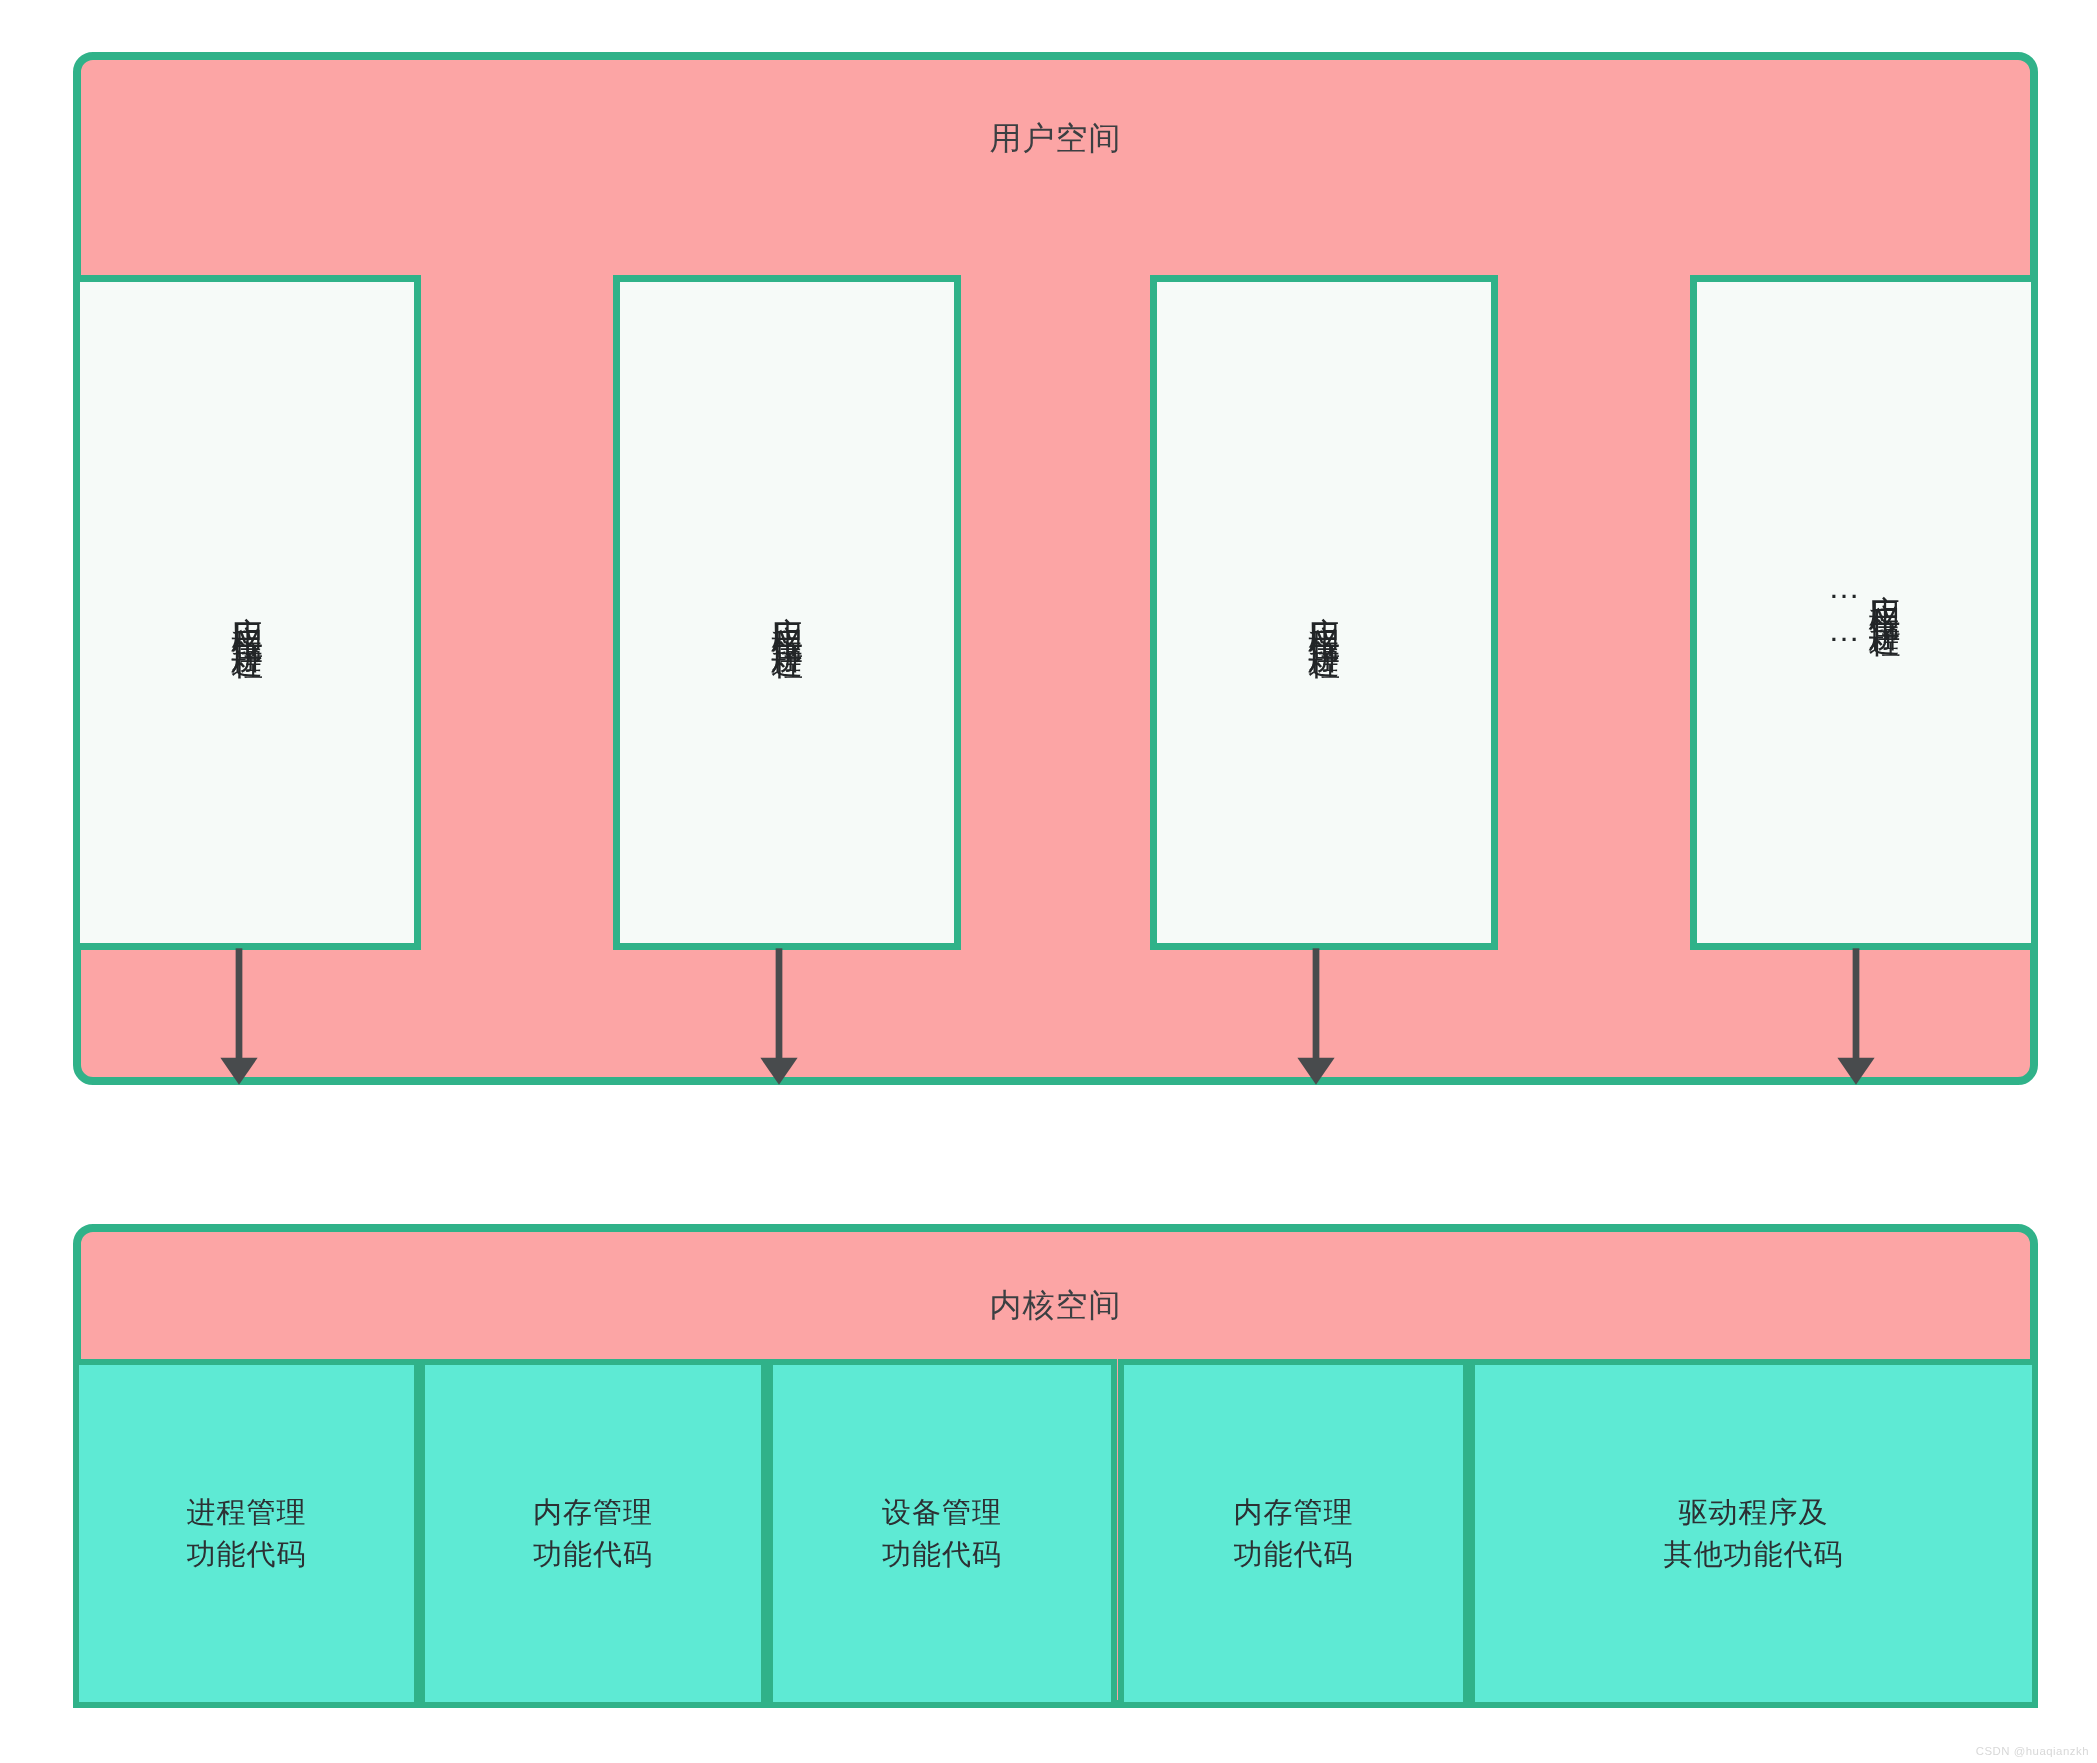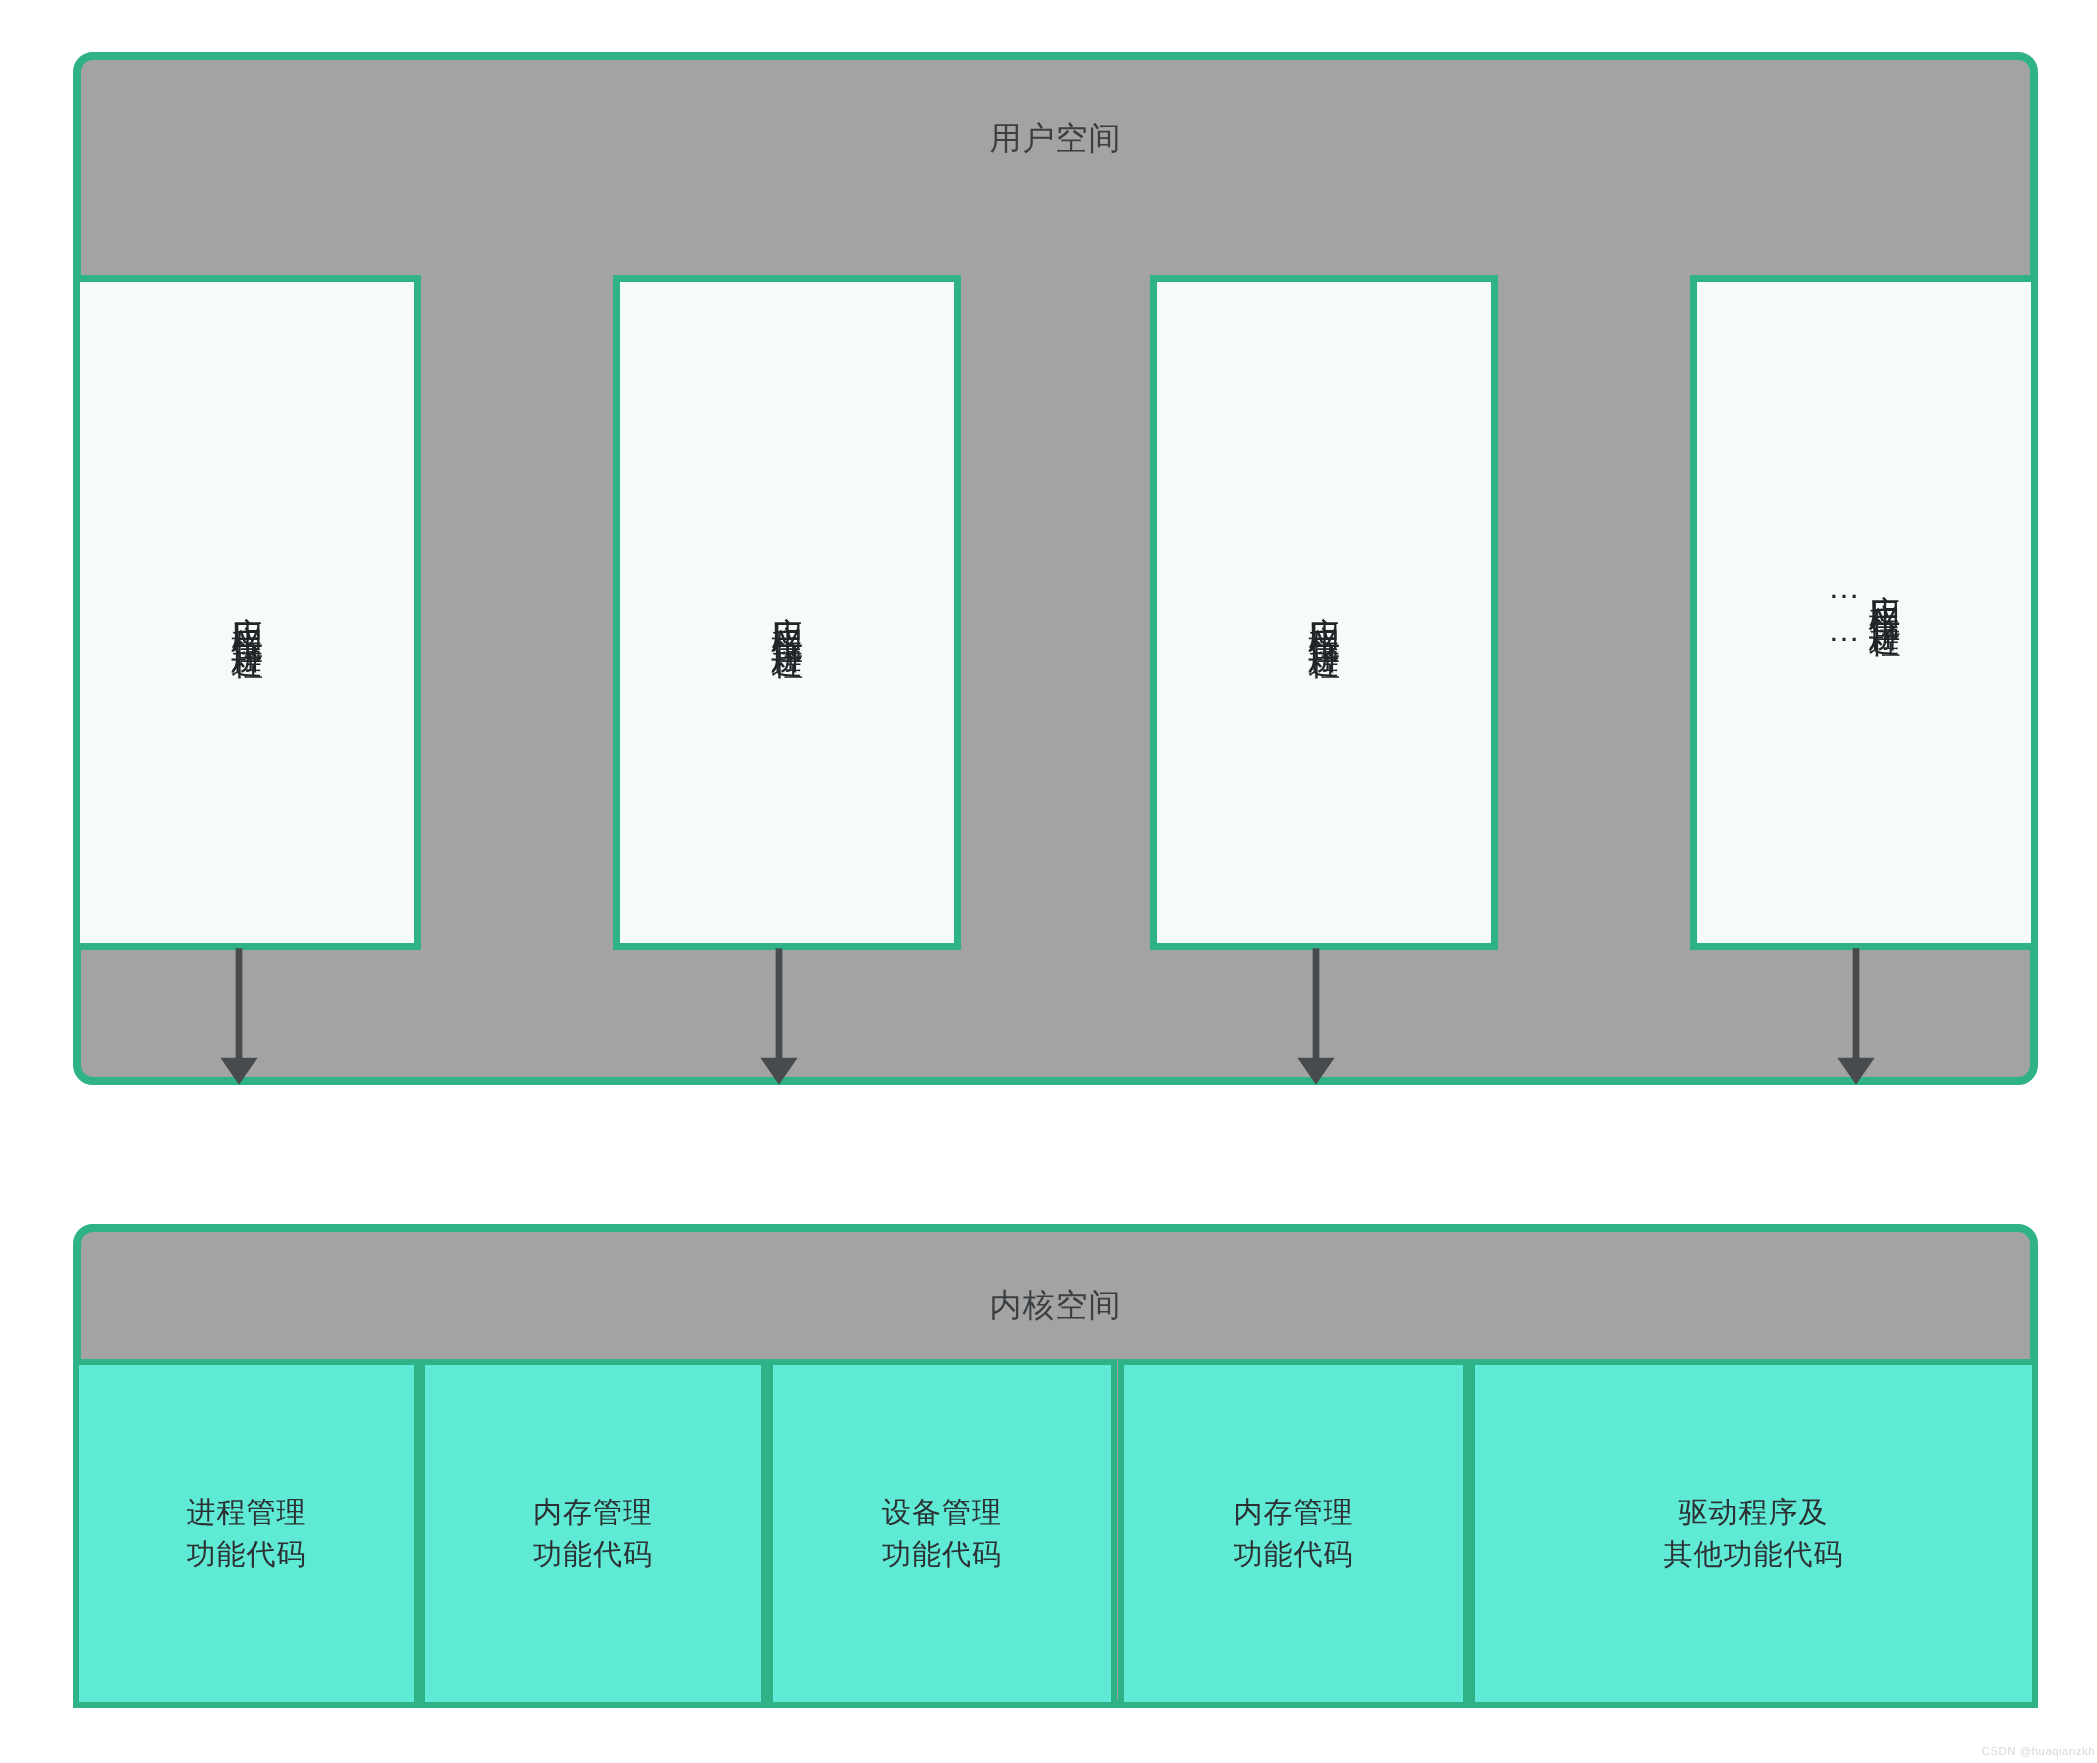--- a/index.html
+++ b/index.html
@@ -14,21 +14,21 @@
     position: relative;
     width: 2097px;
     height: 1764px;
     background: #ffffff;
     overflow: hidden;
   }
 
   
   .panel {
     position: absolute;
-    background: #a3a3a3;
+    background: #fca5a5;
     border: 8.3px solid var(--accent, #30b289);
     box-sizing: border-box;
   }
 
   
   #user-space-panel {
     left: 73px;
     top: 52px;
     width: 1965px;
     height: 1033px;
@@ -124,21 +124,21 @@
     line-height: 1.42;
     color: #2c3033;
     text-align: center;
     letter-spacing: 1px;
   }
   .kfunc-label span { display: block; white-space: nowrap; }
 
   
   #watermark {
     position: absolute;
-    right: 2px;
+    right: 8px;
     bottom: 7.3px;
     font-size: 11.4px;
     color: #d8d8d8;
     letter-spacing: 0.5px;
     white-space: nowrap;
   }
 </style>
 </head>
 <body>
 

